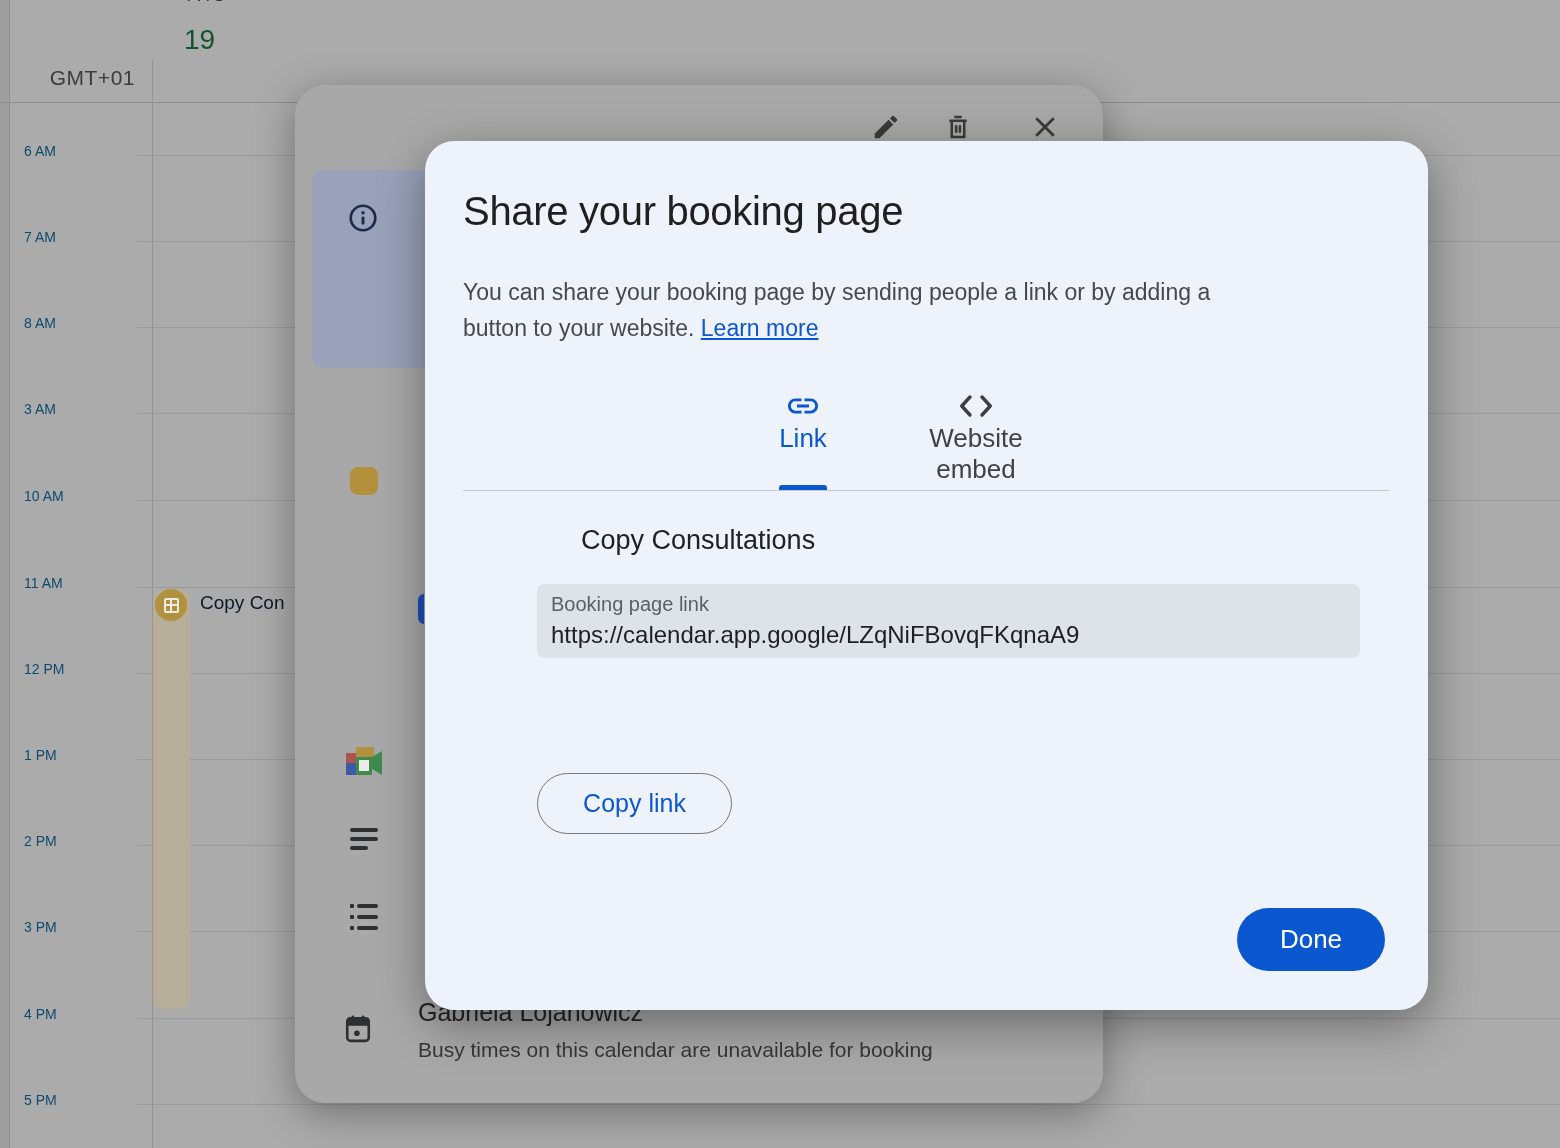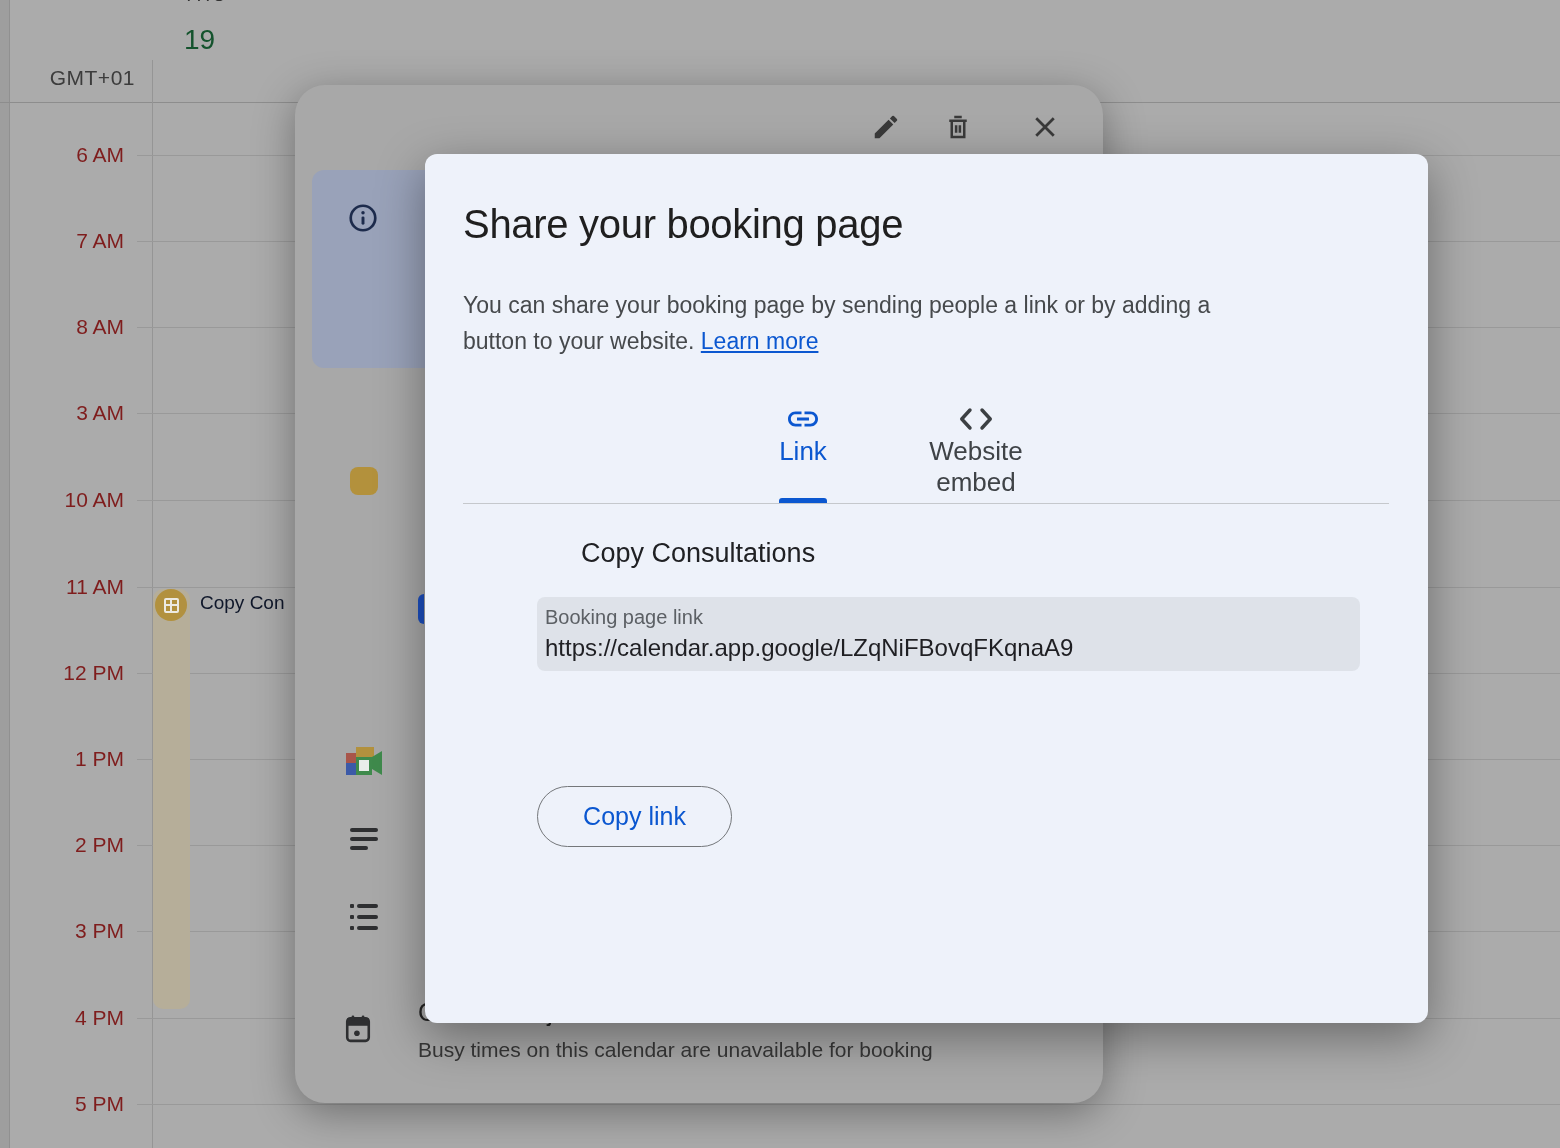--- a/index.html
+++ b/index.html
@@ -6,21 +6,21 @@
   html,body { width:1560px; height:1148px; overflow:hidden; }
   body { font-family:"Liberation Sans", "DejaVu Sans", sans-serif; background:#ababab; position:relative; }
   .abs { position:absolute; }
 
   
   #calendar { position:absolute; inset:0; background:#ababab; }
   .left-strip { left:0; top:0; width:10px; height:1148px; background:#9e9e9e; border-right:1px solid #909090; }
   .head-line { left:0; top:102px; width:1560px; height:1px; background:#8d8d8d; }
   .v-line { left:152px; top:60px; width:1px; height:1088px; background:#959595; }
   .h-line { left:137px; width:1423px; height:1px; background:#999999; }
-  .hour-label { width:100px; text-align:right; font-size:21px; color:#7f1d1d; }
+  .hour-label { width:100px; font-size:14px; color:#0c4a6e; }
   .tz-label { left:35px; top:66px; width:100px; text-align:right; font-size:21px; color:#3c3c3c; letter-spacing:.5px; }
   .day-number { left:184px; top:24px; font-size:28px; color:#14532d; }
   .day-name-clip { left:183px; top:0; width:70px; height:7px; overflow:hidden; }
   .day-name-clip span { position:relative; top:-16px; font-size:19px; color:#333; letter-spacing:2px; }
 
   
   .event-strip { left:153px; top:589px; width:37px; height:420px; background:#b6ae99; border-radius:10px; }
   .event-badge { left:155px; top:589px; width:32px; height:32px; border-radius:50%; background:#b2913e; display:flex; align-items:center; justify-content:center; }
   .grid-glyph { width:15px; height:15px; border:2px solid #eceae2; border-radius:2px; position:relative; }
   .grid-glyph:before { content:""; position:absolute; left:50%; top:0; width:2px; height:100%; background:#eceae2; transform:translateX(-50%); }
@@ -32,33 +32,33 @@
   .bd-toolbar-icon { width:30px; height:30px; }
   .sel-block { left:17px; top:85px; width:125px; height:198px; border-radius:12px; background:#99a2b9; }
   .gold-square { left:55px; top:382px; width:28px; height:28px; border-radius:8px; background:#b3913c; }
   .bar { background:#2e2f31; border-radius:2px; height:4px; position:absolute; }
   .dot3 { width:4px; height:4px; background:#2e2f31; position:absolute; border-radius:1px; }
   .blue-sliver { left:123px; top:509px; width:6px; height:30px; background:#1c4fc0; border-radius:15px 0 0 15px; }
   .owner-name { left:123px; top:913px; font-size:25px; color:#242424; white-space:nowrap; }
   .busy-note { left:123px; top:953px; font-size:21px; color:#373737; white-space:nowrap; }
 
   
-  #shareModal { left:425px; top:154px; width:1003px; height:869px; background:#eef2fa; border-radius:12px; box-shadow:0 14px 48px rgba(0,0,0,.38); }
+  #shareModal { left:425px; top:141px; width:1003px; height:869px; background:#eef2fa; border-radius:29px; box-shadow:0 14px 48px rgba(0,0,0,.38); }
   .sm-title { left:38px; top:48px; font-size:40px; color:#1f1f1f; letter-spacing:-.3px; }
   .sm-body { left:38px; top:133px; font-size:23px; line-height:36px; color:#46494c; }
   .learn-more { color:#0b57d0; text-decoration:underline; cursor:pointer; }
   .tab { position:absolute; top:248px; width:180px; text-align:center; cursor:pointer; }
   .tab .ticon { height:34px; display:flex; justify-content:center; align-items:center; }
   .tab .tlabel { margin-top:0; font-size:26px; }
   .tab.active .tlabel { color:#0b57d0; }
   .tab.inactive .tlabel { color:#3f4347; }
   .tab-indicator { left:354px; top:344px; width:48px; height:5px; border-radius:3px 3px 0 0; background:#0b57d0; }
   .tab-divider { left:38px; top:349px; width:926px; height:1px; background:#c5c8cc; }
   .section-title { left:156px; top:384px; font-size:27px; font-weight:500; color:#202124; }
-  .link-box { left:112px; top:443px; width:823px; height:74px; background:#dee2e9; border-radius:8px; padding:9px 8px; cursor:text; }
+  .link-box { left:112px; top:443px; width:823px; height:74px; background:#dee2e9; border-radius:8px; padding:9px 14px; cursor:text; }
   .link-box .lbl { font-size:20px; color:#5c6065; }
   .link-box .url { margin-top:5px; font-size:24px; color:#1f1f23; white-space:nowrap; }
   .share-note { left:112px; top:544px; font-size:21px; line-height:37px; color:#3c4043; }
   .help-circle { display:inline-flex; width:22px; height:22px; border:2px solid #3c4043; border-radius:50%; align-items:center; justify-content:center; font-size:14px; font-weight:bold; color:#3c4043; vertical-align:-4px; margin-left:8px; cursor:pointer; }
   .copy-btn { left:112px; top:632px; width:195px; height:61px; border:1px solid #74777a; border-radius:31px; background:transparent; display:flex; align-items:center; justify-content:center; font-size:25px; color:#0b57d0; cursor:pointer; }
   .done-btn { left:812px; top:767px; width:148px; height:63px; border:none; border-radius:32px; background:#0b57d0; color:#ffffff; font-size:26px; display:flex; align-items:center; justify-content:center; cursor:pointer; font-family:inherit; }
 </style>
 </head>
 <body>
 
@@ -208,13 +208,14 @@
 
   <div class="abs section-title">Copy Consultations</div>
 
   <div class="abs link-box">
     <div class="lbl">Booking page link</div>
     <div class="url">https://calendar.app.google/LZqNiFBovqFKqnaA9</div>
   </div>
 
 
   <div class="abs copy-btn">Copy link</div>
+  <div class="abs done-btn">Done</div>
 </div>
 
 </body></html>

